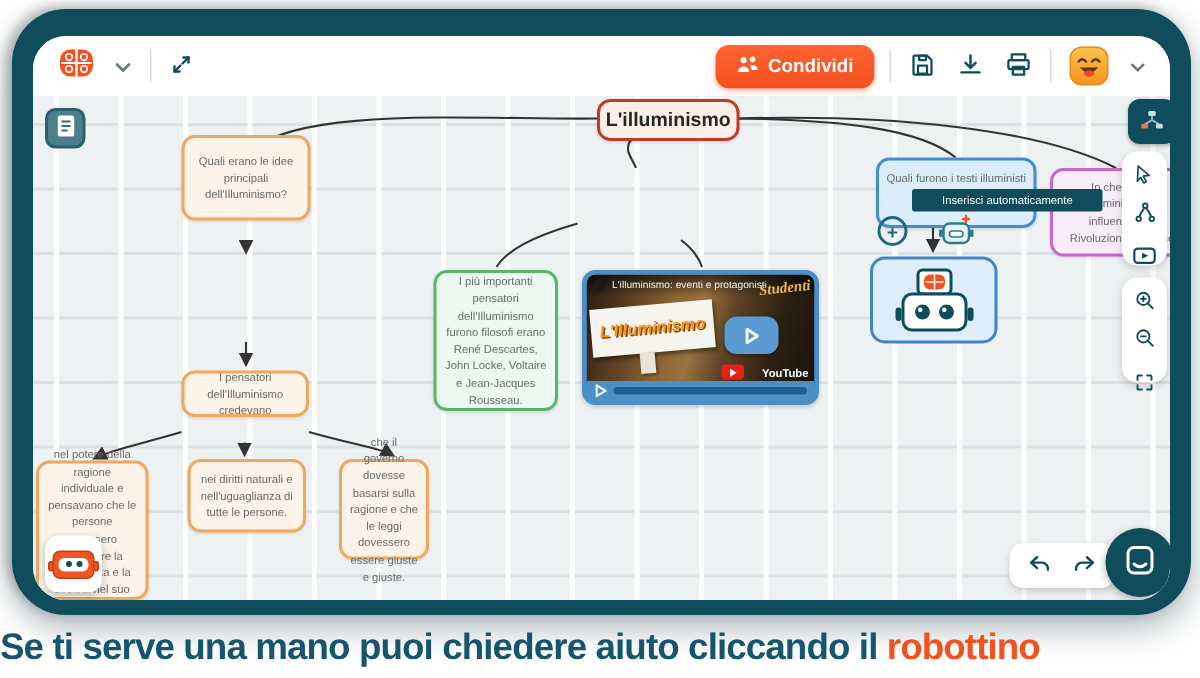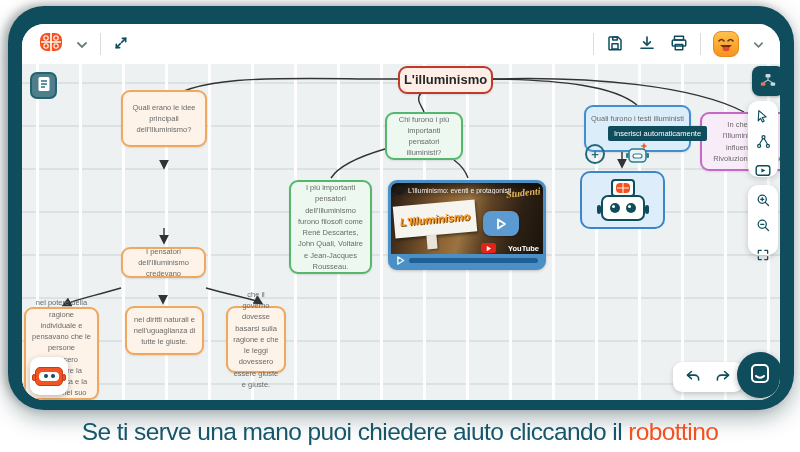--- a/index.html
+++ b/index.html
@@ -40,21 +40,21 @@
     font-size:7.5px; color:#6a6a6a; line-height:1.5; padding:4px 5px;
     box-shadow:0 1px 2px rgba(0,0,0,.10); }
   .node.orange { background:#fdf3e8; border-color:#f0a75e; }
   .node.green  { background:#edf9f0; border-color:#55b76a; }
   .node.blue   { background:#dcedfa; border-color:#418fd0; }
   .node.purple { background:#f9ecf9; border-color:#c568c9; }
   .node.root   { background:#fdeee8; border-color:#c03a2b; border-width:2.5px;
     font-weight:bold; font-size:13px; color:#262626; z-index:3; }
 
   .tooltip { position:absolute; background:#0f4c5c; color:#fff; font-size:7.5px;
-    padding:3px 6px; border-radius:2px; z-index:6; white-space:nowrap; }
+    padding:3px 20px; border-radius:2px; z-index:6; white-space:nowrap; }
 
   .plus-circle { position:absolute; width:20px; height:20px; border-radius:50%;
     border:2px solid #20697c; color:#20697c; background:transparent; z-index:5;
     display:flex; align-items:center; justify-content:center; font-size:13px; font-weight:bold; cursor:pointer; }
 
   
   .robot-node { position:absolute; width:85px; height:58px; background:#ddeefa; border:2px solid #3a86c8;
     border-radius:10px; z-index:2; display:flex; flex-direction:column; align-items:center; justify-content:center; cursor:pointer; }
   .brain-box { width:24px; height:18px; background:#fff; border:2px solid #0f4c5c; border-radius:4px;
     display:flex; align-items:center; justify-content:center; }
@@ -113,22 +113,22 @@
 
   .undo-pill { position:absolute; background:#fff; border-radius:9px; display:flex; align-items:center; gap:10px;
     padding:5px 10px; z-index:10; box-shadow:0 2px 5px rgba(0,0,0,.18); }
   .chat-btn { position:absolute; width:46px; height:46px; border-radius:50%; background:#0f4c5c; border:none;
     z-index:10; display:flex; align-items:center; justify-content:center; cursor:pointer; box-shadow:0 2px 6px rgba(0,0,0,.3); }
 
   .doc-btn { position:absolute; left:8px; top:8px; width:27px; height:27px; background:#4e7d8c;
     border:2px solid #27616f; border-radius:7px; z-index:10; display:flex; align-items:center; justify-content:center; cursor:pointer; }
 
   
-  .caption { position:absolute; left:0; top:418px; width:800px; text-align:center;
-    font-size:24.5px; font-weight:normal; letter-spacing:-0.6px; color:#15566c; white-space:nowrap; }
+  .caption { position:absolute; left:0; top:418px; width:800px; text-align:left;
+    font-size:24.5px; font-weight:bold; letter-spacing:-0.6px; color:#15566c; white-space:nowrap; }
   .caption .hl { color:#f4511e; }
 </style>
 </head>
 <body>
 
 <div class="page">
 
   <div class="tablet">
     <div class="screen">
 
@@ -159,20 +159,31 @@
                 <path d="M14 5h5v5"></path>
                   <path d="M19 5l-6 6"></path>
                   <path d="M10 19H5v-5"></path>
                   <path d="M5 19l6-6"></path>
               </svg>
             </span>
           </button>
         </div>
 
         <div class="tb-group">
+          <button class="share-btn">
+            <span>
+              <svg width="15" height="12" viewBox="0 0 16 13" fill="#fff">
+                <circle cx="5" cy="3.4" r="2.2"></circle>
+                  <path d="M1 12c0-2.5 1.8-4 4-4s4 1.5 4 4z"></path>
+                <circle cx="11.5" cy="2.8" r="2"></circle>
+                  <path d="M9.5 7.2c.6-.3 1.3-.4 2-.4 2 0 3.6 1.4 3.6 3.6h-4"></path>
+              </svg>
+            </span>
+            <span>Condividi</span>
+          </button>
           <div class="tb-divider"></div>
           <button class="icon-btn">
             <span>
               <svg width="18" height="18" viewBox="0 0 24 24" fill="none" stroke="#0f4c5c" stroke-width="2" stroke-linejoin="round">
                 <path d="M5 4h11l4 4v12a1 1 0 0 1-1 1H5a1 1 0 0 1-1-1V5a1 1 0 0 1 1-1z"></path>
                 <rect x="8" y="13" width="8" height="7"></rect>
                   <rect x="9" y="4" width="6" height="4"></rect>
               </svg>
             </span>
           </button>
@@ -257,31 +268,28 @@
         <div class="node orange" style="left:99px; top:26px; width:86px; height:57px;">
           <span>Quali erano le idee principali dell'Illuminismo?</span>
         </div>
         <div class="node orange" style="left:99px; top:183px; width:85px; height:31px;">
           <span>I pensatori dell'Illuminismo credevano</span>
         </div>
         <div class="node orange" style="left:2px; top:243px; width:75px; height:93px;">
           <span>nel potere della ragione individuale e pensavano che le persone potessero migliorare la propria vita e la società nel suo insieme.</span>
         </div>
         <div class="node orange" style="left:103px; top:242px; width:79px; height:49px;">
-          <span>nei diritti naturali e nell'uguaglianza di tutte le giuste.</span>
+          <span>nei diritti naturali e nell'uguaglianza di tutte le persone.</span>
         </div>
         <div class="node orange" style="left:204px; top:242px; width:60px; height:67px;">
           <span>che il governo dovesse basarsi sulla ragione e che le leggi dovessero essere giuste e giuste.</span>
         </div>
 
-        <div class="node green" style="left:363px; top:48px; width:78px; height:48px;">
-          <span>Chi furono i più importanti pensatori illuministi?</span>
-        </div>
         <div class="node green" style="left:267px; top:116px; width:83px; height:94px;">
-          <span>I più importanti pensatori dell'Illuminismo furono filosofi come René Descartes, John Quali, Voltaire e Jean-Jacques Rousseau.</span>
+          <span>I più importanti pensatori dell'Illuminismo furono filosofi erano René Descartes, John Locke, Voltaire e Jean-Jacques Rousseau.</span>
         </div>
 
         <div class="video-node" style="left:366px; top:116px;">
           <div class="vid-thumb">
             <div class="vid-titlebar">
               <span class="vid-logo-circle"></span>
               <span class="vid-title">L'illuminismo: eventi e protagonisti</span>
             </div>
             <span class="vid-watermark">Studenti</span>
             <div class="vid-banner">

